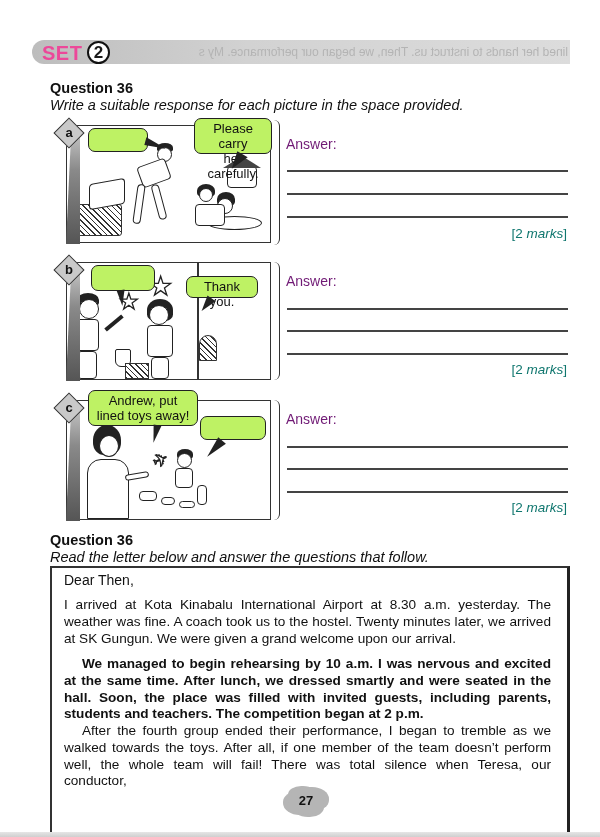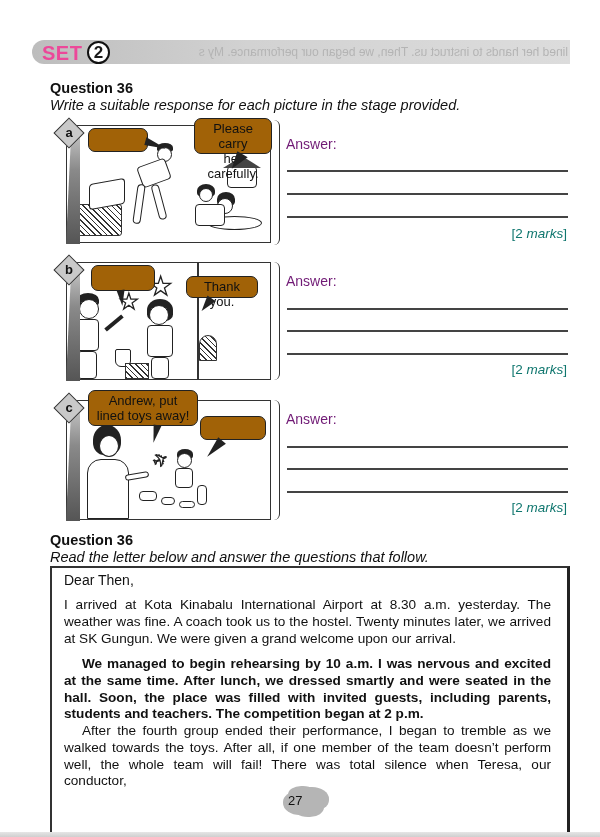--- a/index.html
+++ b/index.html
@@ -40,21 +40,21 @@
   }
   .badge {
     position: absolute; width: 22px; height: 22px; background: #c9c9c9; border: 1.5px solid #333;
     transform: rotate(45deg);
   }
   .badge-letter {
     position: absolute; width: 22px; height: 22px; text-align: center; line-height: 22px;
     font-weight: bold; font-size: 13px; color: #111;
   }
   .bubble {
-    position: absolute; border: 1.5px solid #222; border-radius: 7px; background: #a16207;
+    position: absolute; border: 1.5px solid #222; border-radius: 7px; background: #bef264;
     font-size: 13px; line-height: 15px; color: #111; padding: 2px 5px; text-align: center;
   }
   .bubble-tail {
     position: absolute; width: 0; height: 0;
   }
   .brace {
     position: absolute; left: 272px; width: 8px; border-right: 1.5px solid #333; border-radius: 0 6px 6px 0;
   }
 
   
@@ -85,38 +85,38 @@
     color: #111; text-align: justify;
   }
   .letter-para.indent { text-indent: 18px; }
 
   .page-cloud {
     position: absolute; left: 288px; top: 788px; width: 36px; height: 26px;
     background: #b5b5b5; border-radius: 45% 50% 45% 50%;
     box-shadow: -6px 2px 0 -1px #b5b5b5, 6px -2px 0 -1px #b5b5b5, 2px 5px 0 -2px #b5b5b5, -3px -5px 0 -3px #b5b5b5;
   }
   .page-num {
-    position: absolute; left: 288px; top: 793px; width: 36px; 
-    font-weight: normal; font-size: 13px; color: #111;
+    position: absolute; left: 288px; top: 793px; width: 36px; text-align: center;
+    font-weight: bold; font-size: 13px; color: #111;
   }
   .page-shadow {
     position: absolute; left: 0; top: 832px; width: 600px; height: 5px;
     background: linear-gradient(to bottom, #e6e6e6, #cfcfcf);
   }
 </style>
 </head>
 <body>
 
 <div class="set-bar"></div>
 <div class="ghost-text">lined her hands to instruct us. Then, we began our performance. My s</div>
 <div class="set-label">SET</div>
 <div class="set-num">2</div>
 
 <div class="q-title" style="top:80px;">Question 36</div>
-<div class="q-instr" style="top:97px;">Write a suitable response for each picture in the stage provided.</div>
+<div class="q-instr" style="top:97px;">Write a suitable response for each picture in the space provided.</div>
 
 <section>
   <div class="panel" style="top:125px; height:118px;">
 
     <div class="hatch" style="left:10px; top:78px; width:45px; height:32px; border-radius:3px;"></div>
     <div class="body-shape" style="left:22px; top:55px; width:36px; height:26px; transform:skewY(-10deg);"></div>
     <div class="fig" style="left:140px; top:90px; width:55px; height:14px; border:1.5px solid #222; border-radius:50%;"></div>
 
     <div class="body-shape" style="left:160px; top:40px; width:30px; height:22px;"></div>
     <div class="fig" style="left:156px; top:30px; width:0; height:0; border-left:19px solid transparent; border-right:19px solid transparent; border-bottom:12px solid #444;"></div>

